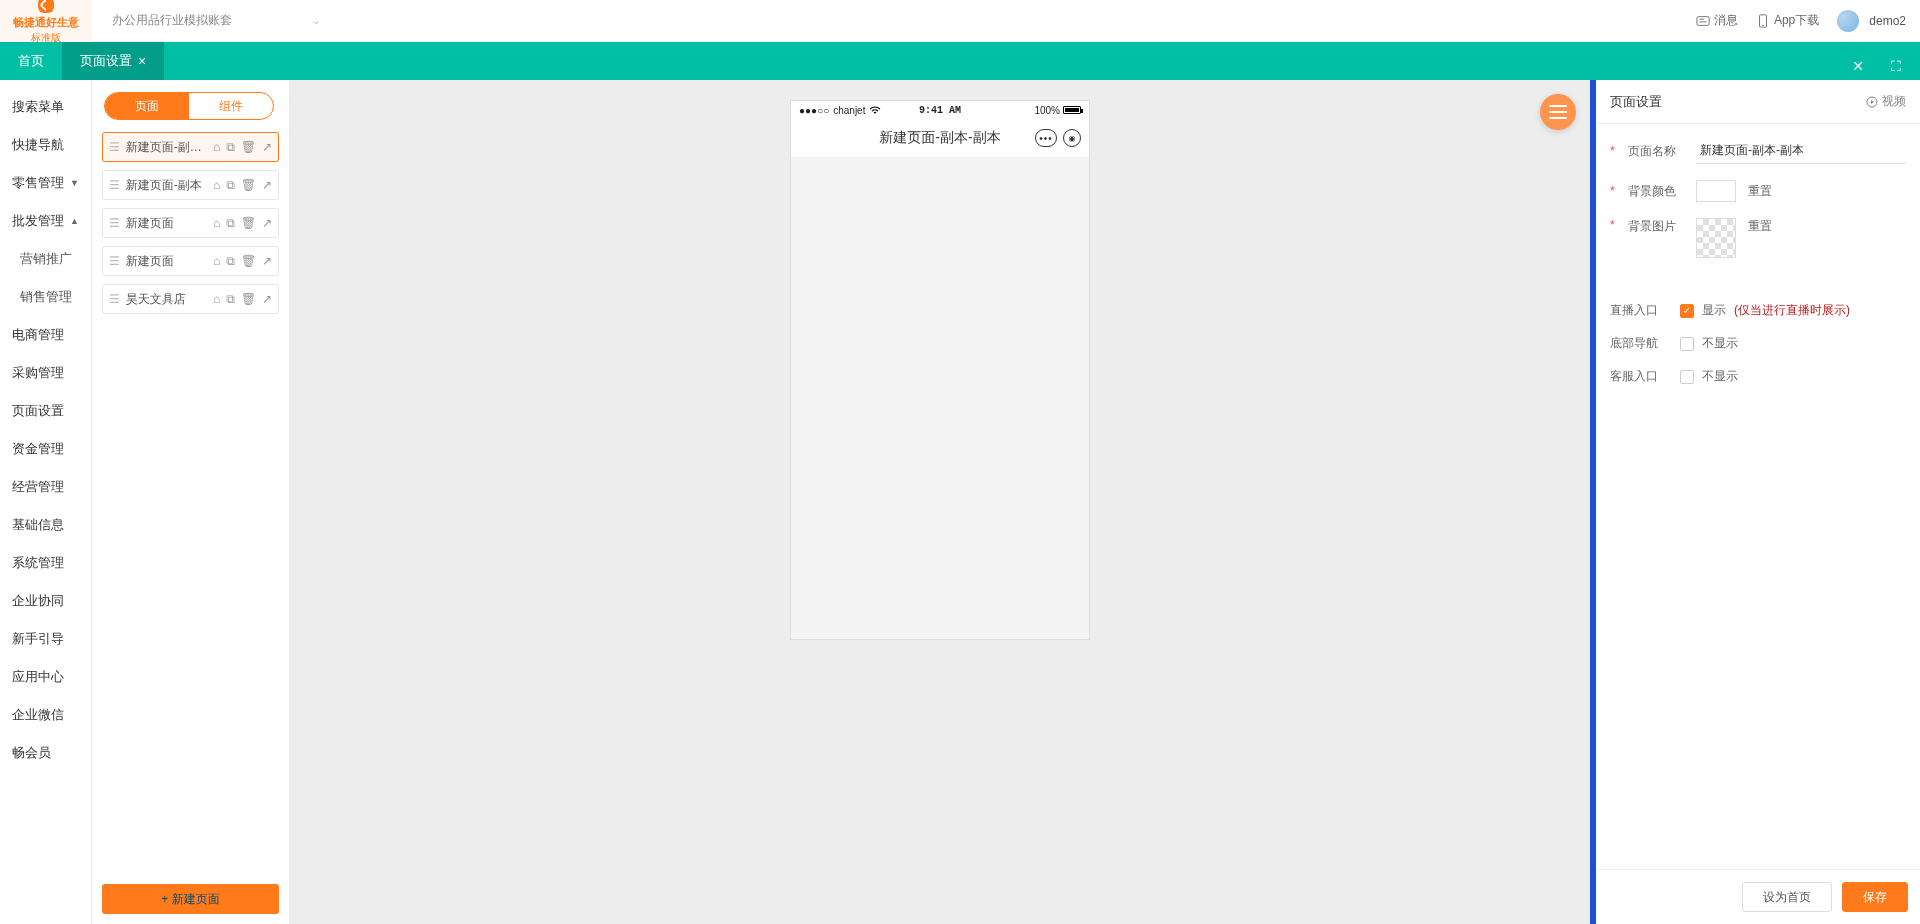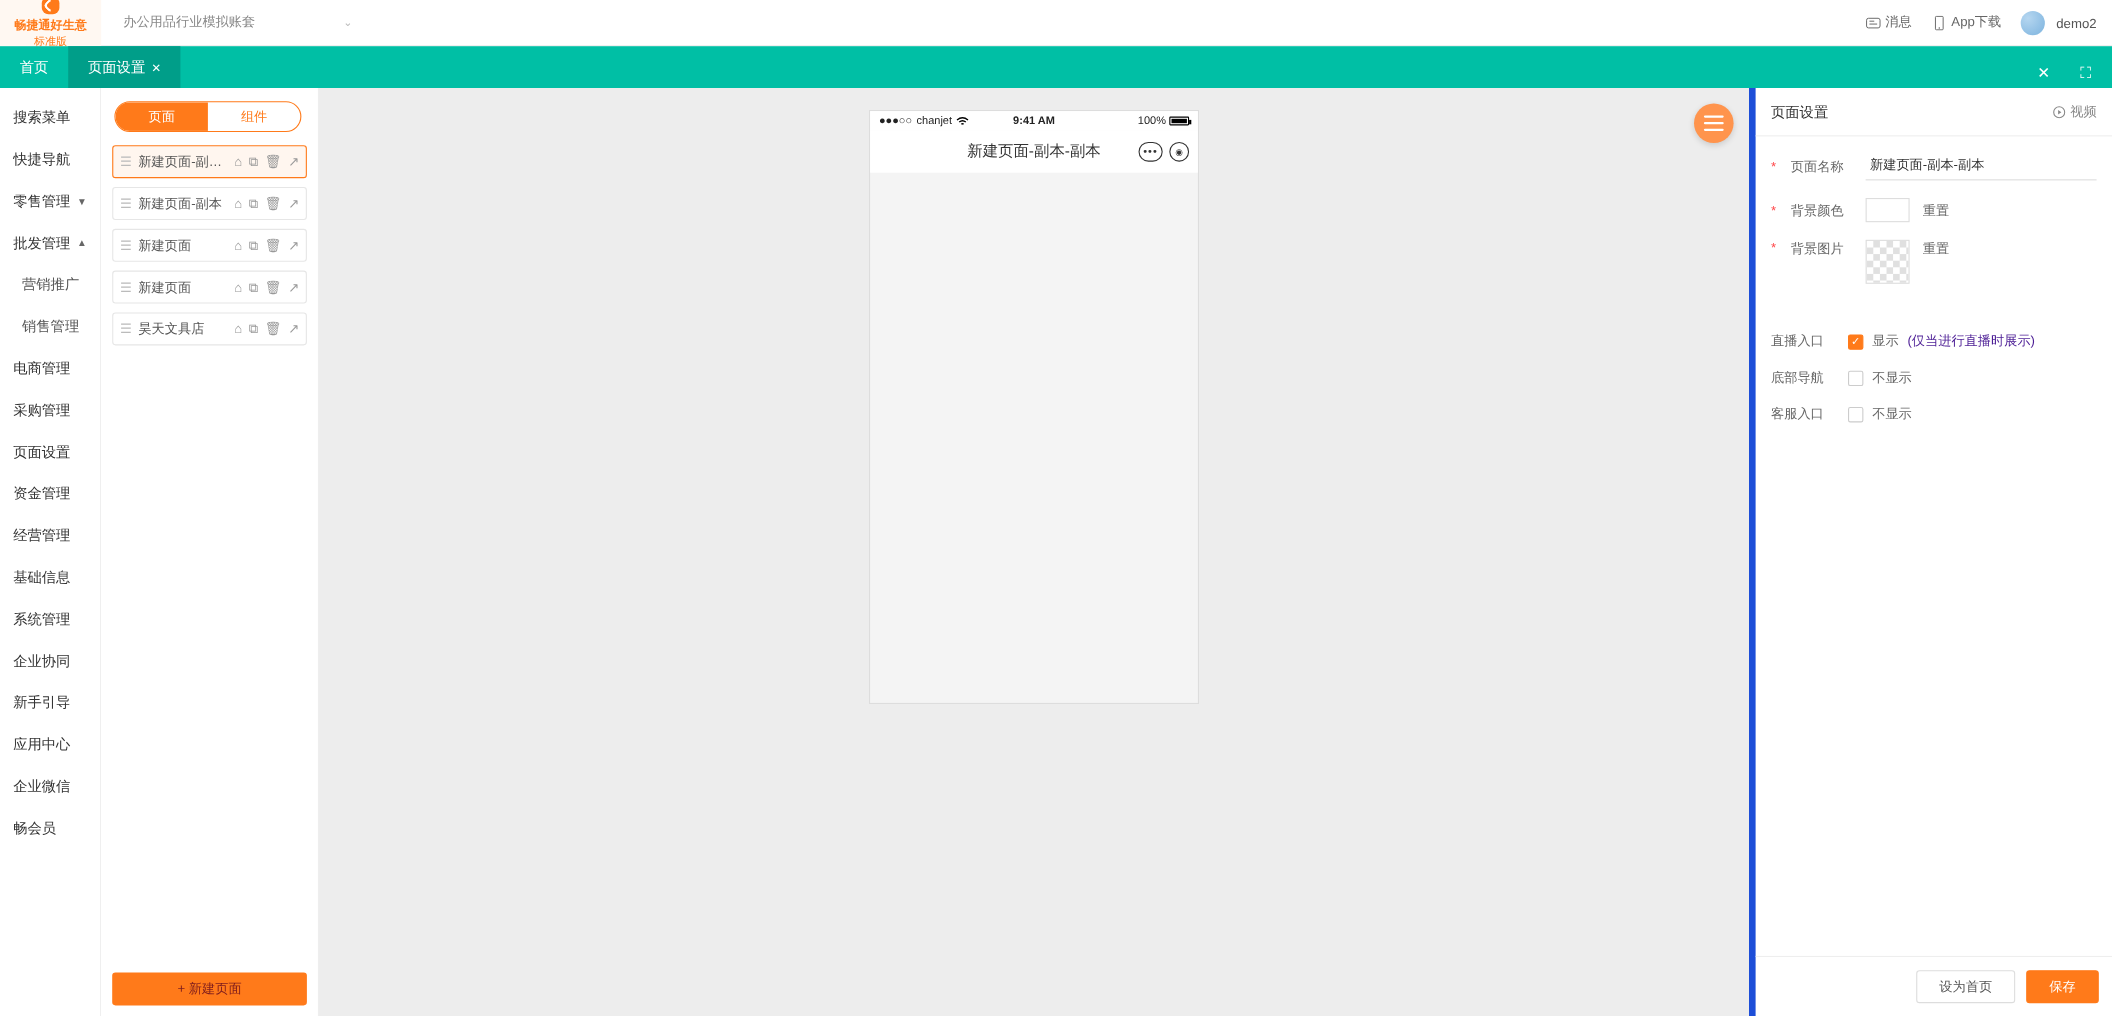--- a/index.html
+++ b/index.html
@@ -46,28 +46,28 @@
 .seg-btn { flex: 1; display: flex; align-items: center; justify-content: center; font-size: 12px; color: #ff7a1a; cursor: pointer; }
 .seg-btn.active { background: #ff7a1a; color: #fff; }
 .page-list { padding: 0 10px; display: flex; flex-direction: column; gap: 8px; }
 .page-item { height: 30px; border: 1px solid #e6e6e6; border-radius: 3px; display: flex; align-items: center; padding: 0 6px; gap: 6px; cursor: pointer; background: #fff; }
 .page-item.selected { border-color: #ff7a1a; background: #fff6ef; }
 .drag-handle { color: #bbb; font-size: 12px; }
 .page-name { flex: 1; color: #555; font-size: 12px; white-space: nowrap; overflow: hidden; text-overflow: ellipsis; }
 .page-icons { display: flex; gap: 6px; color: #999; }
 .page-icons span { cursor: pointer; font-size: 12px; }
 .new-page-bar { margin-top: auto; padding: 10px; }
-.new-page-btn { width: 100%; height: 30px; background: #ff7a1a; color: #7f1d1d; border: none; border-radius: 3px; cursor: pointer; font-size: 12px; }
+.new-page-btn { width: 100%; height: 30px; background: #ff7a1a; color: #0c4a6e; border: none; border-radius: 3px; cursor: pointer; font-size: 12px; }
 
 
 .canvas { flex: 1; background: #ededed; position: relative; display: flex; align-items: flex-start; justify-content: center; padding-top: 20px; }
 .phone { width: 300px; background: #f4f4f4; border: 1px solid #ddd; position: relative; height: 540px; }
 .status-bar { height: 18px; background: #fff; display: flex; align-items: center; padding: 0 8px; font-size: 10px; color: #222; }
 .status-carrier { display: flex; align-items: center; gap: 4px; }
-.status-time { position: absolute; left: 50%; transform: translateX(-50%); font-weight: 600; }
+.status-time { position: absolute; left: 50%; transform: translateX(-50%); font-weight: 600; font-family: Liberation Mono, monospace; }
 .status-batt { margin-left: auto; display: flex; align-items: center; gap: 3px; }
 .battery { width: 18px; height: 8px; border: 1px solid #000; border-radius: 1px; position: relative; }
 .battery::after { content: ""; position: absolute; right: -3px; top: 2px; width: 2px; height: 4px; background: #000; }
 .battery-fill { position: absolute; inset: 1px; background: #000; }
 .page-title-bar { height: 38px; background: #fff; display: flex; align-items: center; justify-content: center; position: relative; font-size: 14px; color: #333; }
 .title-icons { position: absolute; right: 8px; display: flex; align-items: center; gap: 6px; }
 .pill-icon { width: 18px; height: 18px; border: 1px solid #333; border-radius: 50%; display: flex; align-items: center; justify-content: center; font-size: 8px; }
 .dots-pill { width: 22px; height: 18px; border: 1px solid #333; border-radius: 9px; display: flex; align-items: center; justify-content: center; font-size: 10px; letter-spacing: 1px; }
 .fab { position: absolute; right: 14px; top: 14px; width: 36px; height: 36px; border-radius: 50%; background: #ff944d; display: flex; align-items: center; justify-content: center; cursor: pointer; box-shadow: 0 2px 6px rgba(0,0,0,.15); }
 .fab-line { width: 18px; height: 2px; background: #fff; border-radius: 1px; position: relative; }
@@ -85,21 +85,21 @@
 .form-label { width: 56px; color: #666; font-size: 12px; }
 .form-input { flex: 1; height: 26px; border: none; border-bottom: 1px solid #ddd; padding: 0 4px; font-size: 12px; color: #333; outline: none; }
 .color-swatch { width: 40px; height: 22px; border: 1px solid #ddd; background: #fff; }
 .img-swatch { width: 40px; height: 40px; background: repeating-conic-gradient(#e0e0e0 0 25%, #fff 0 50%) 0 0/12px 12px; border: 1px solid #ddd; }
 .reset-link { color: #666; font-size: 12px; cursor: pointer; }
 .chk-row { display: flex; align-items: center; gap: 8px; }
 .chk-label { width: 62px; color: #666; font-size: 12px; }
 .chk { width: 14px; height: 14px; border: 1px solid #ccc; border-radius: 2px; display: inline-flex; align-items: center; justify-content: center; cursor: pointer; }
 .chk.checked { background: #ff7a1a; border-color: #ff7a1a; color: #fff; font-size: 10px; }
 .chk-text { color: #666; }
-.hint { color: #4c1d95; }
+.hint { color: #b91c1c; }
 .settings-foot { margin-top: auto; padding: 12px; display: flex; justify-content: flex-end; gap: 10px; border-top: 1px solid #eee; }
 .btn { height: 30px; padding: 0 20px; border-radius: 3px; border: 1px solid #ddd; background: #fff; color: #555; cursor: pointer; font-size: 12px; }
 .btn.primary { background: #ff7a1a; border-color: #ff7a1a; color: #fff; }
 
 svg { display: block; }
 </style>
 </head>
 <body>
 
 <div class="app">

